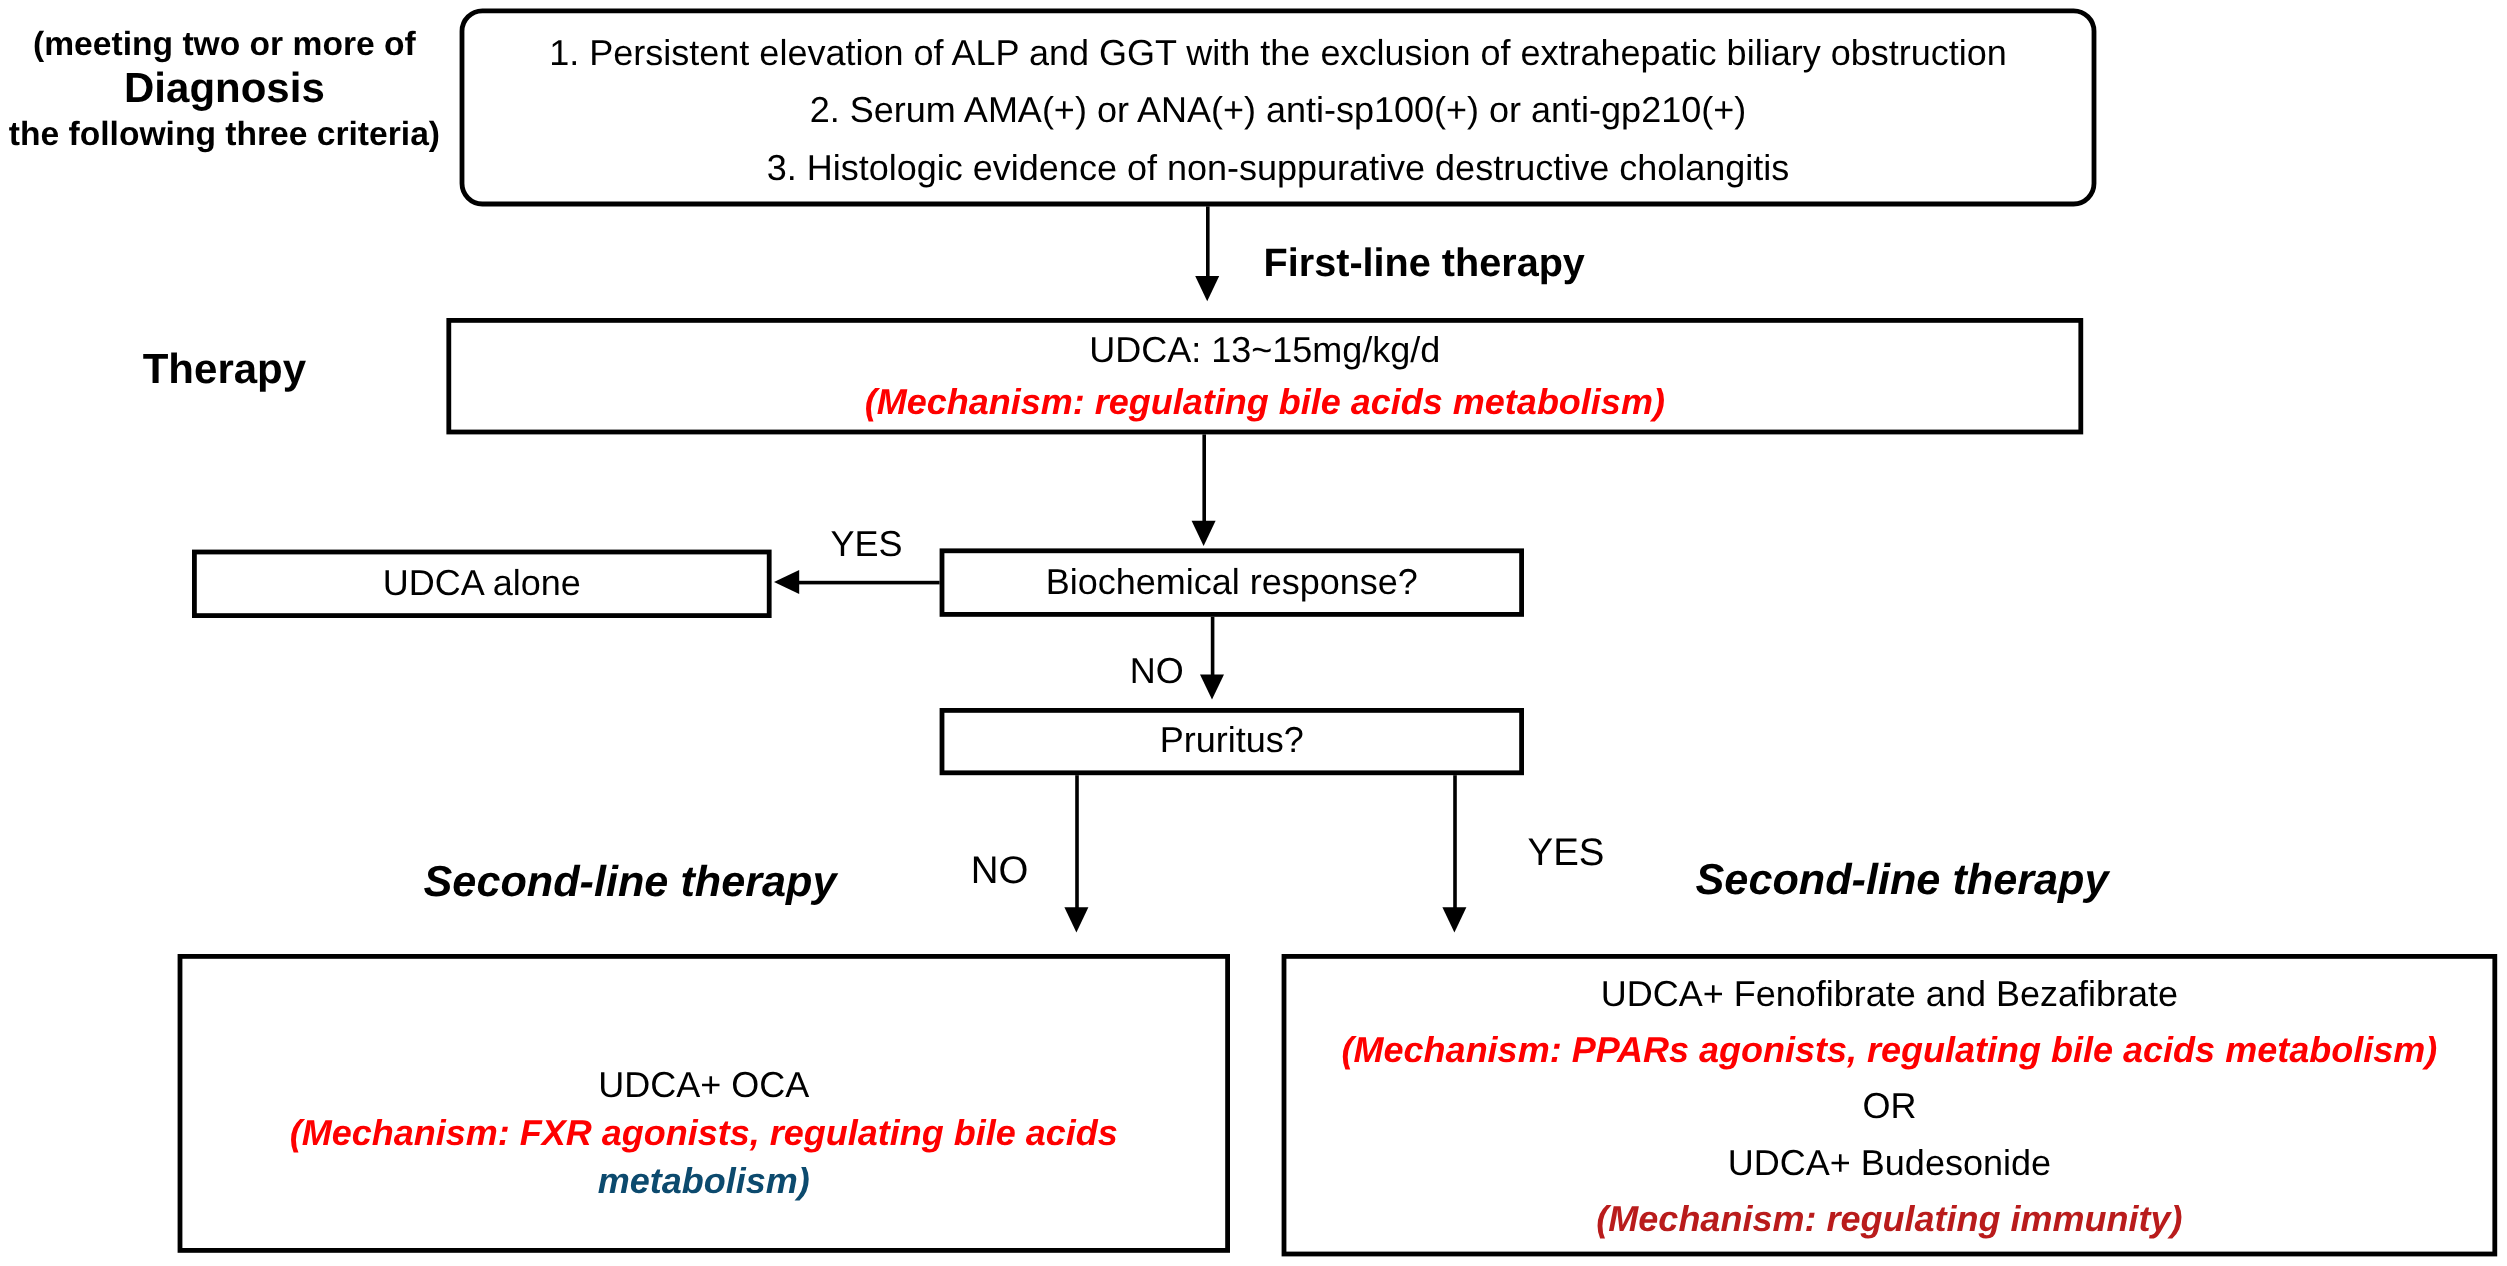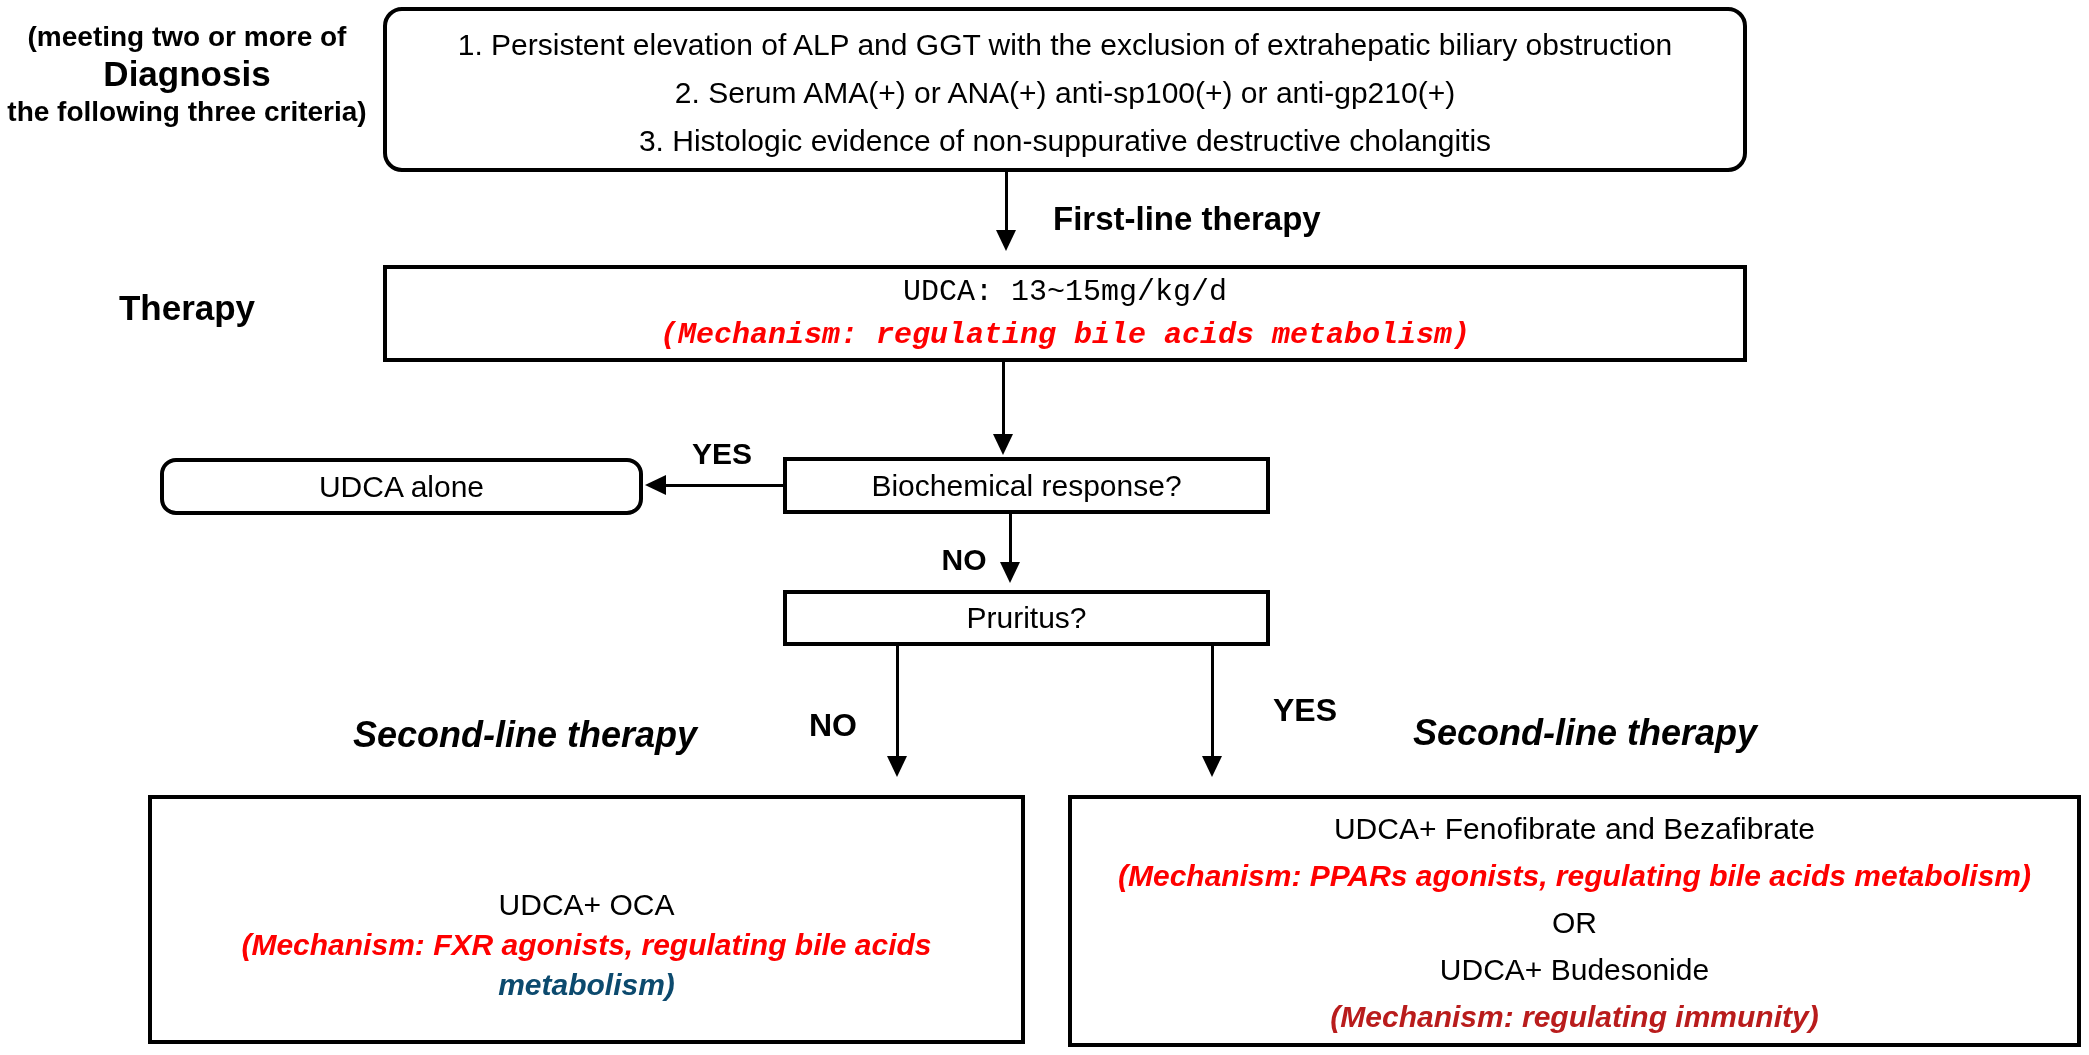--- a/index.html
+++ b/index.html
@@ -28,21 +28,21 @@
   }
   .side-label{
     position:absolute;
     text-align:center;
     font-weight:bold;
     white-space:nowrap;
     transform:translateX(-50%);
   }
   .branch-label{
     position:absolute;
-    font-weight:bold;
+    font-weight:normal;
     font-size:30px;
     white-space:nowrap;
     transform:translateX(-50%);
     text-align:center;
   }
   .stage-label{
     position:absolute;
     font-weight:bold;
     font-size:33px;
     white-space:nowrap;
@@ -80,37 +80,37 @@
   <div class="box" style="left:383px;top:7px;width:1364px;height:165px;padding-top:10px;border-radius:19px;">
     <div>1. Persistent elevation of ALP and GGT with the exclusion of extrahepatic biliary obstruction</div>
     <div>2. Serum AMA(+) or ANA(+) anti-sp100(+) or anti-gp210(+)</div>
     <div>3. Histologic evidence of non-suppurative destructive cholangitis</div>
   </div>
 
   <div class="vline" style="left:1005px;top:172px;height:60px;"></div>
   <div class="head-down" style="left:996px;top:230px;"></div>
   <div class="stage-label" style="left:1053px;top:200px;">First-line therapy</div>
 
-  <div class="box vcenter" style="left:383px;top:265px;width:1364px;height:97px;line-height:43px;font-family:Liberation Mono, monospace;">
+  <div class="box vcenter" style="left:372px;top:265px;width:1364px;height:97px;line-height:43px;">
     <div>UDCA: 13~15mg/kg/d</div>
     <div class="mech" style="color: rgb(254, 0, 0);">(Mechanism: regulating bile acids metabolism)</div>
   </div>
 
   <div class="vline" style="left:1002px;top:362px;height:74px;"></div>
   <div class="head-down" style="left:993px;top:434px;"></div>
 
   <div class="box vcenter" style="left:783px;top:457px;width:487px;height:57px;line-height:30px;justify-content:center;">
     <div>Biochemical response?</div>
   </div>
 
   <div class="branch-label" style="left:722px;top:437px;">YES</div>
   <div class="hline" style="left:660px;top:484px;width:123px;"></div>
   <div class="head-left" style="left:645px;top:475px;"></div>
 
-  <div class="box vcenter" style="left:160px;top:458px;width:483px;height:57px;line-height:30px;border-radius:16px;">
+  <div class="box vcenter" style="left:160px;top:458px;width:483px;height:57px;line-height:30px;">
     <div>UDCA alone</div>
   </div>
 
   <div class="branch-label" style="left:964px;top:543px;">NO</div>
   <div class="vline" style="left:1009px;top:514px;height:50px;"></div>
   <div class="head-down" style="left:1000px;top:562px;"></div>
 
   <div class="box vcenter" style="left:783px;top:590px;width:487px;height:56px;line-height:30px;">
     <div>Pruritus?</div>
   </div>

